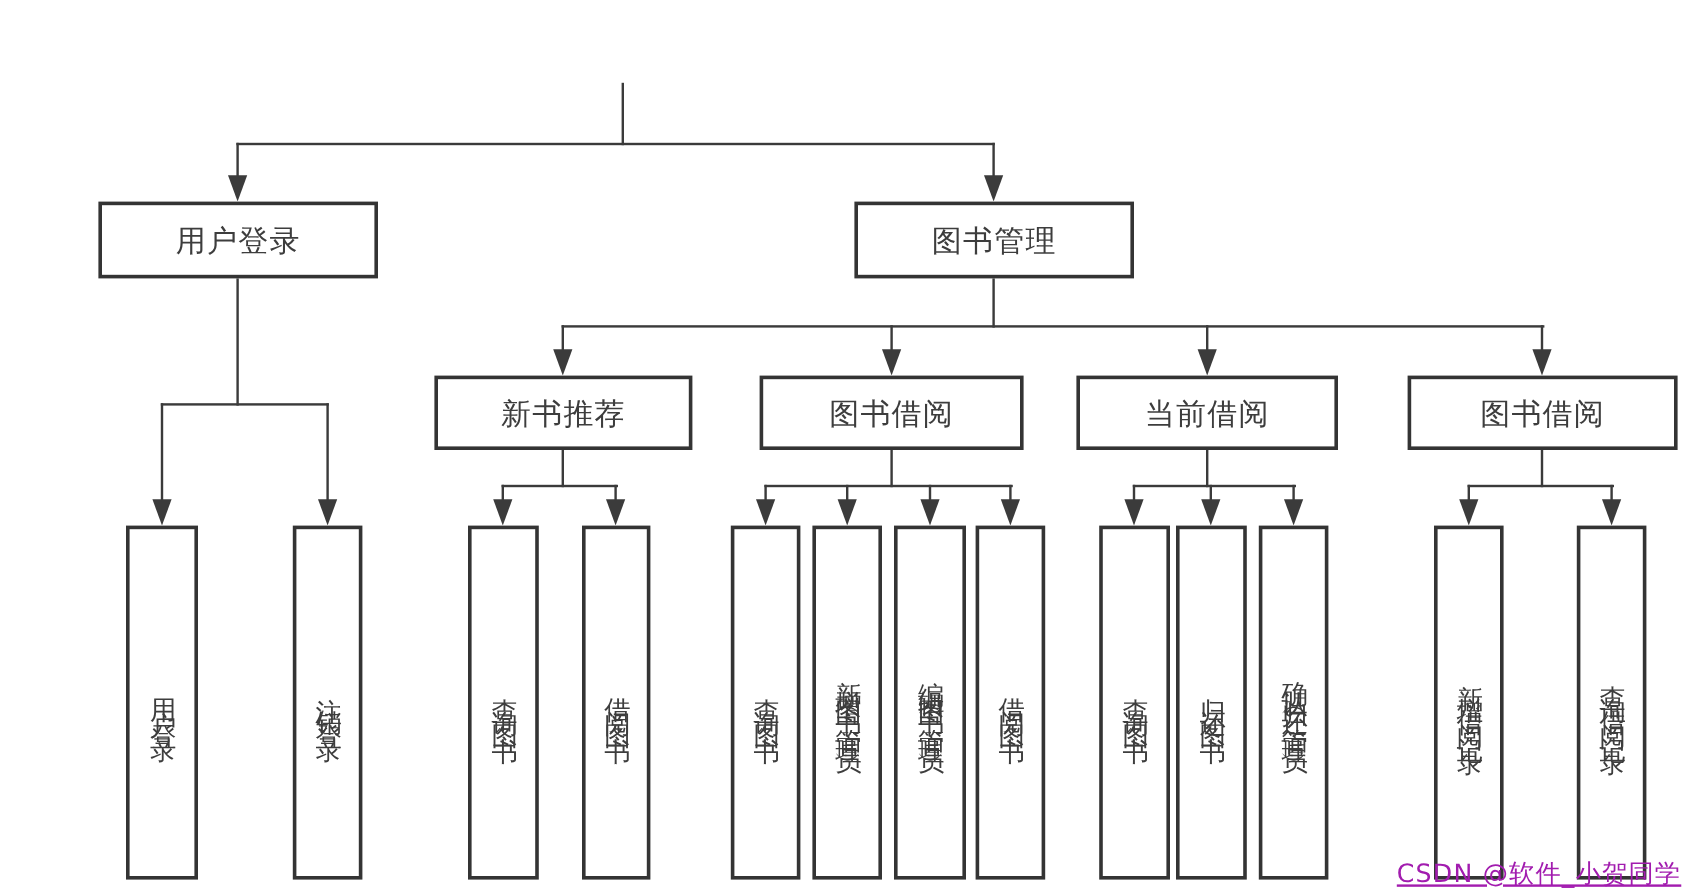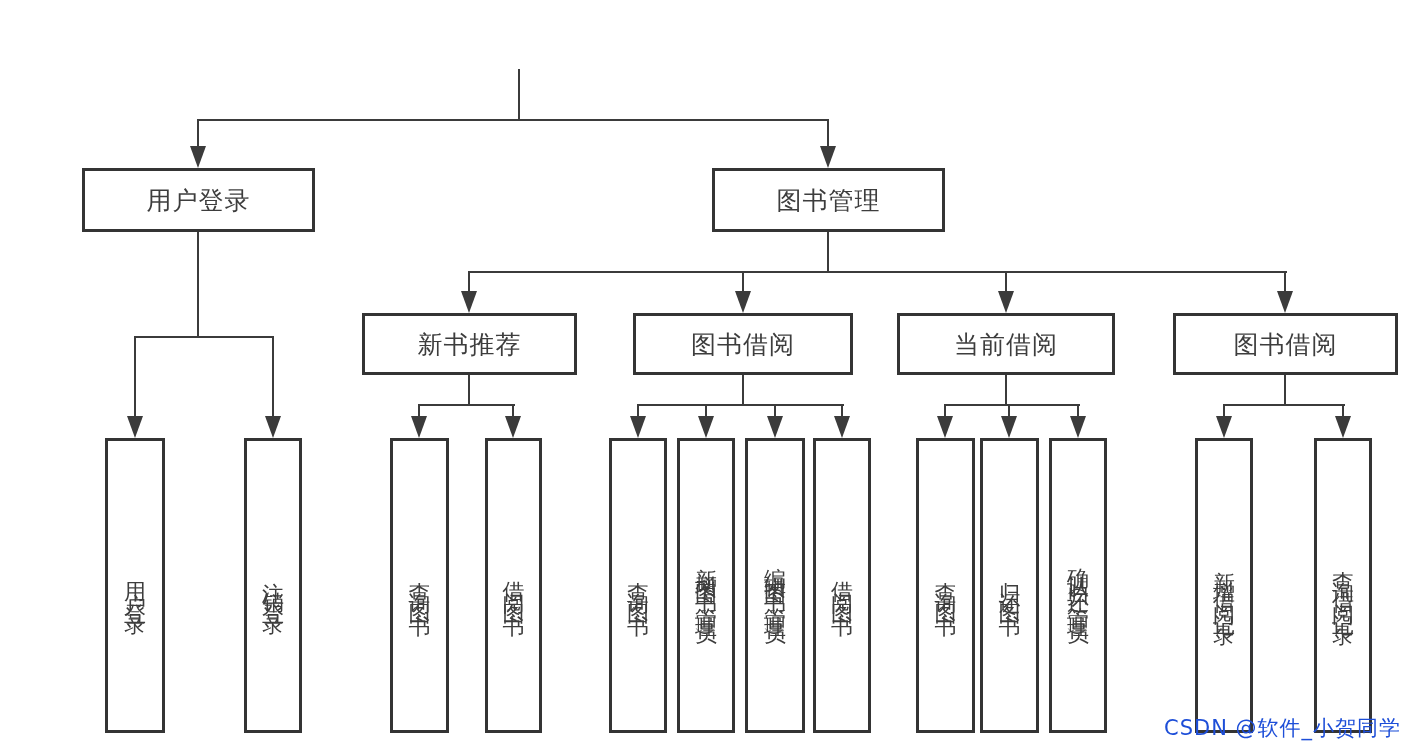--- a/index.html
+++ b/index.html
@@ -21,21 +21,21 @@
   .vbox.ls-tight{letter-spacing:8px;}
   .h-line{position:absolute;height:2px;background:#3b3b3b;}
   .v-line{position:absolute;width:2px;background:#3b3b3b;}
   .arrow{
     position:absolute;width:0;height:0;
     border-left:8px solid transparent;border-right:8px solid transparent;
     border-top:22px solid #3b3b3b;
   }
   .watermark{
     position:absolute;left:1164px;top:714px;
-    color:#1d4ed8;font-size:21px;letter-spacing:1px;white-space:nowrap;
+    color:#a21caf;font-size:21px;letter-spacing:1px;white-space:nowrap;text-decoration:underline;
   }
 </style>
 </head>
 <body>
 
 <div id="canvas">
 
 
   <div class="v-line" style="left:518px;top:69px;height:52px;"></div>
   <div class="h-line" style="left:197px;top:119px;width:632px;"></div>

